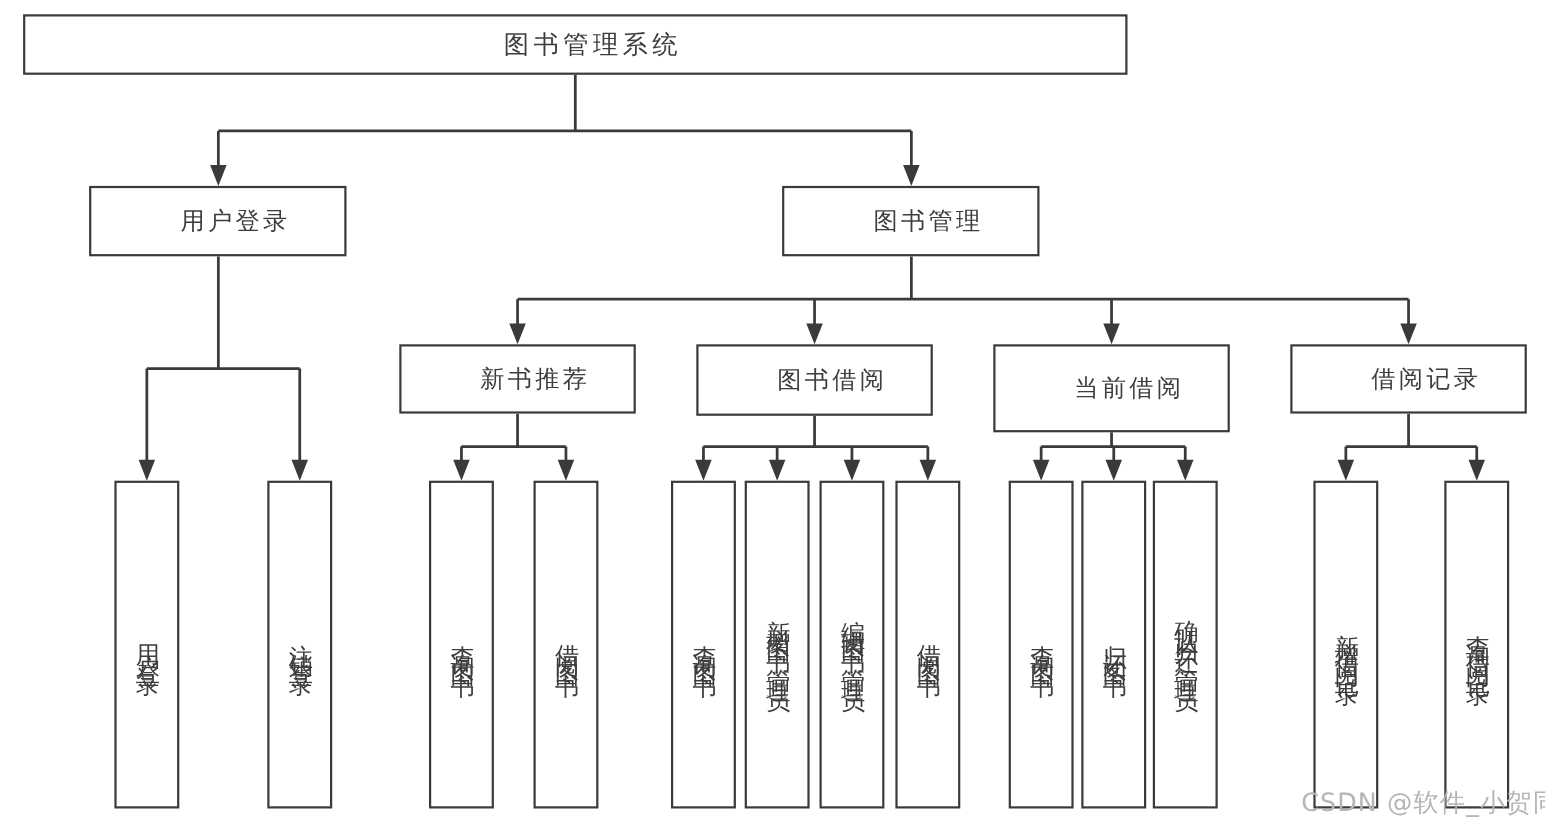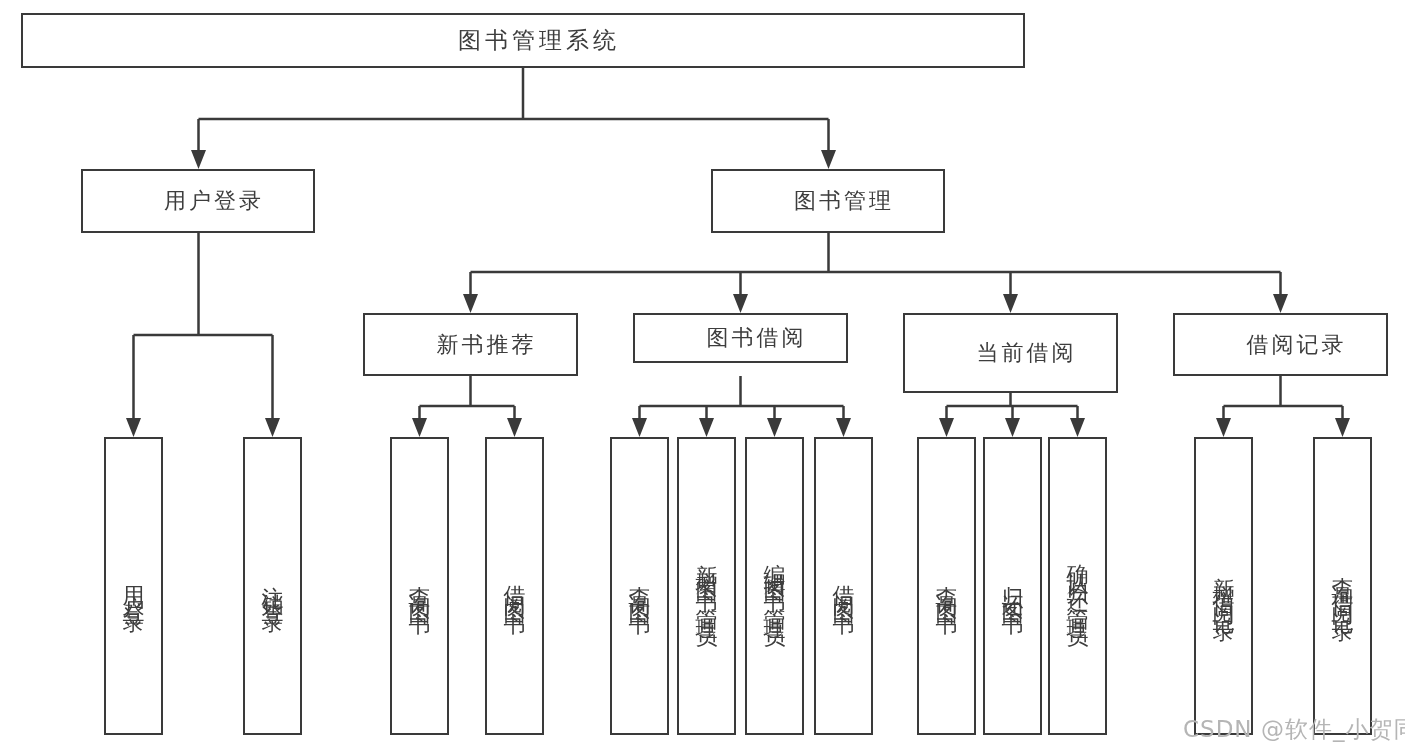--- a/index.html
+++ b/index.html
@@ -115,21 +115,21 @@
              M1216 418 L1231 418 L1223.5 437 Z
              M1335 418 L1350 418 L1342.5 437 Z"></path>
   </svg>
 
   <div class="node h-node root-node" style="left:21px; top:13px; width:1004px; height:55px;">图书管理系统</div>
 
   <div class="node h-node" style="left:81px; top:169px; width:234px; height:64px;">用户登录</div>
   <div class="node h-node" style="left:711px; top:169px; width:234px; height:64px;">图书管理</div>
 
   <div class="node h-node" style="left:363px; top:313px; width:215px; height:63px;">新书推荐</div>
-  <div class="node h-node" style="left:633px; top:313px; width:215px; height:50px;">图书借阅</div>
+  <div class="node h-node" style="left:633px; top:313px; width:215px; height:65px;">图书借阅</div>
   <div class="node h-node" style="left:903px; top:313px; width:215px; height:80px;">当前借阅</div>
   <div class="node h-node" style="left:1173px; top:313px; width:215px; height:63px;">借阅记录</div>
 
   <div class="node v-node" style="left:104px; top:437px; width:59px; height:298px;">用户登录</div>
   <div class="node v-node" style="left:243px; top:437px; width:59px; height:298px;">注销登录</div>
 
   <div class="node v-node" style="left:390px; top:437px; width:59px; height:298px;">查询图书</div>
   <div class="node v-node" style="left:485px; top:437px; width:59px; height:298px;">借阅图书</div>
 
   <div class="node v-node" style="left:610px; top:437px; width:59px; height:298px;">查询图书</div>

